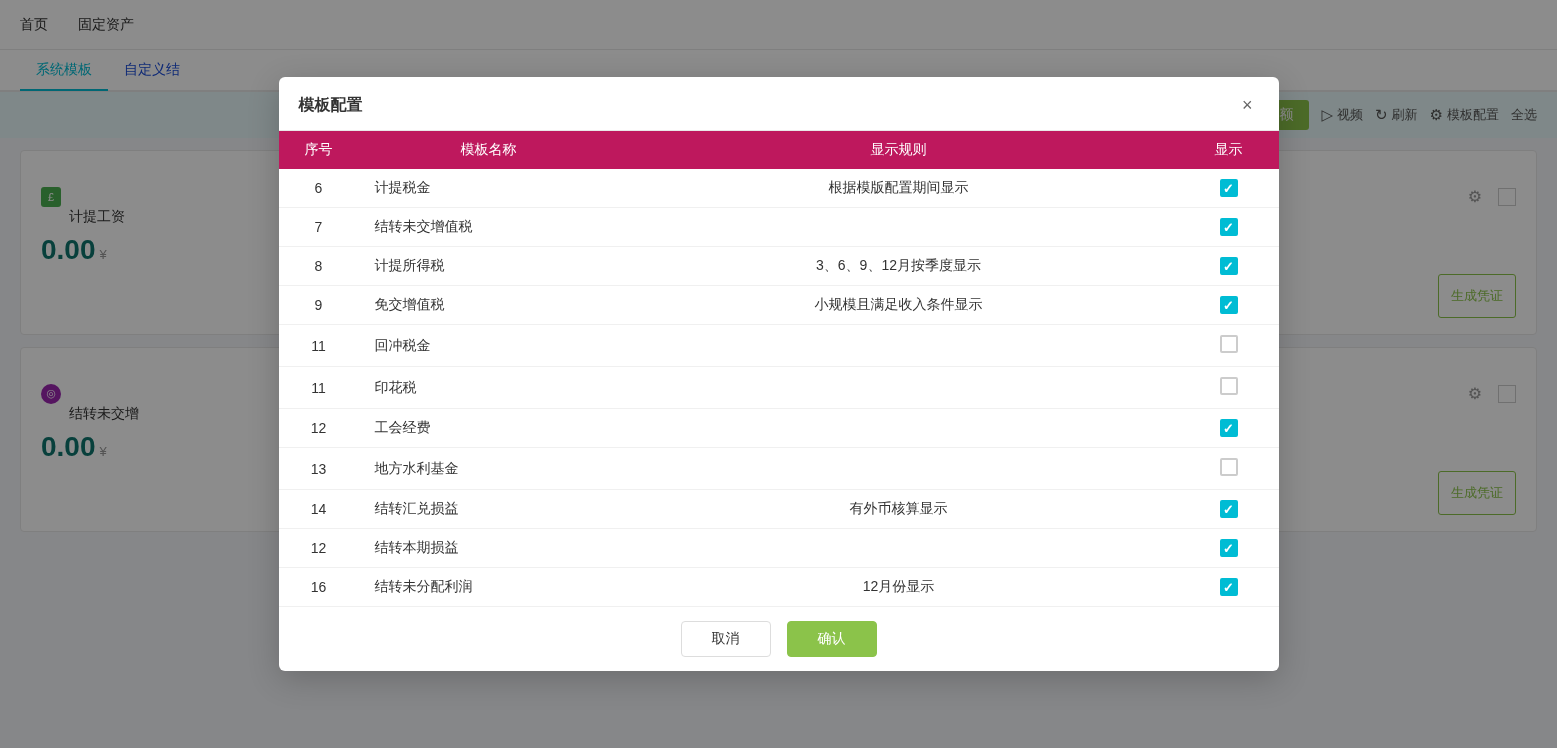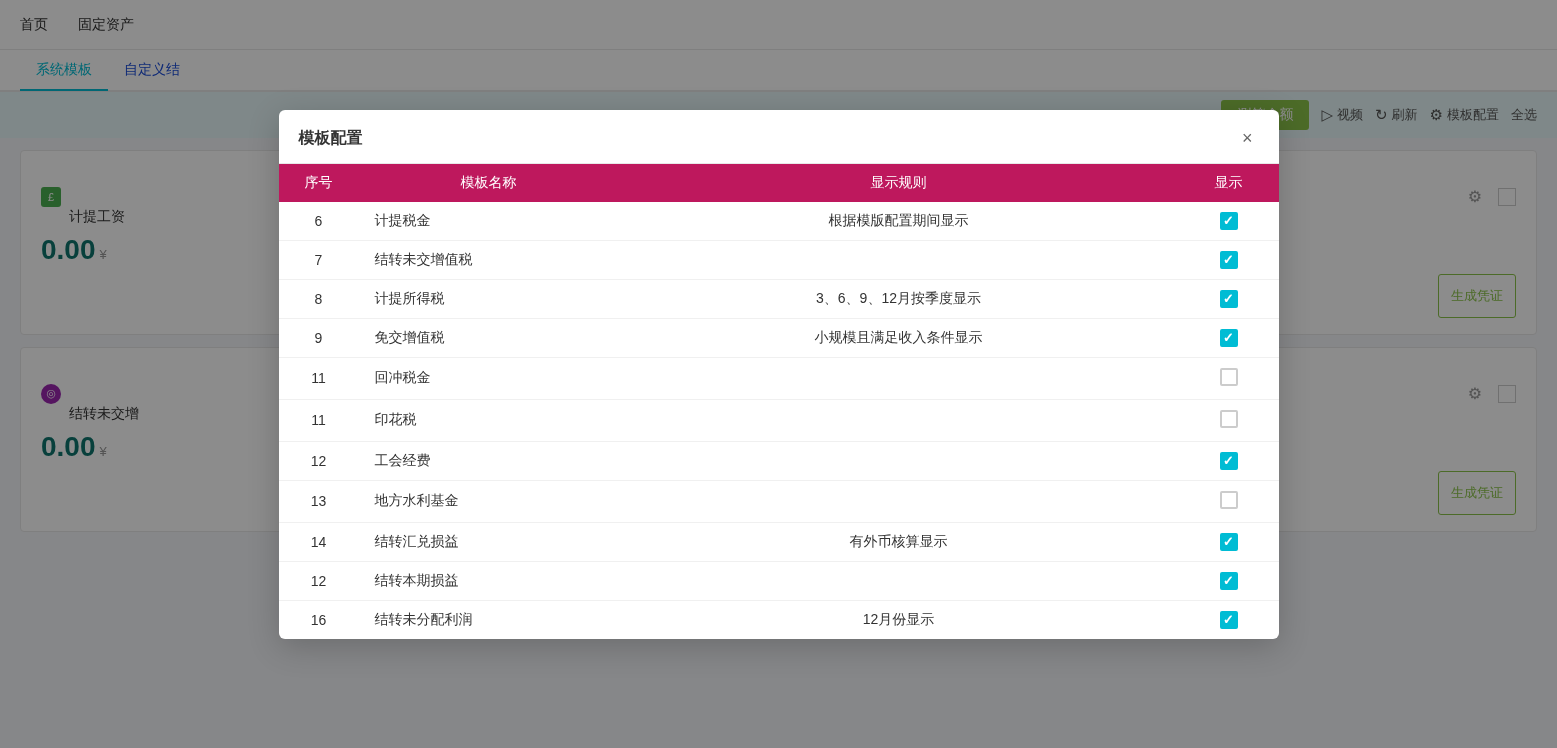--- a/index.html
+++ b/index.html
@@ -430,14 +430,18 @@
             <tr>
               <td>16</td>
               <td style="text-align: left;">结转未分配利润</td>
               <td>12月份显示</td>
               <td><span class="cb-checked"></span></td>
             </tr>
           </tbody>
       </table>
     </div>
 
+    <div class="dialog-footer">
+      <button class="btn-cancel">取消</button>
+      <button class="btn-confirm">确认</button>
+    </div>
   </div>
 </div>
 
 </body></html>

